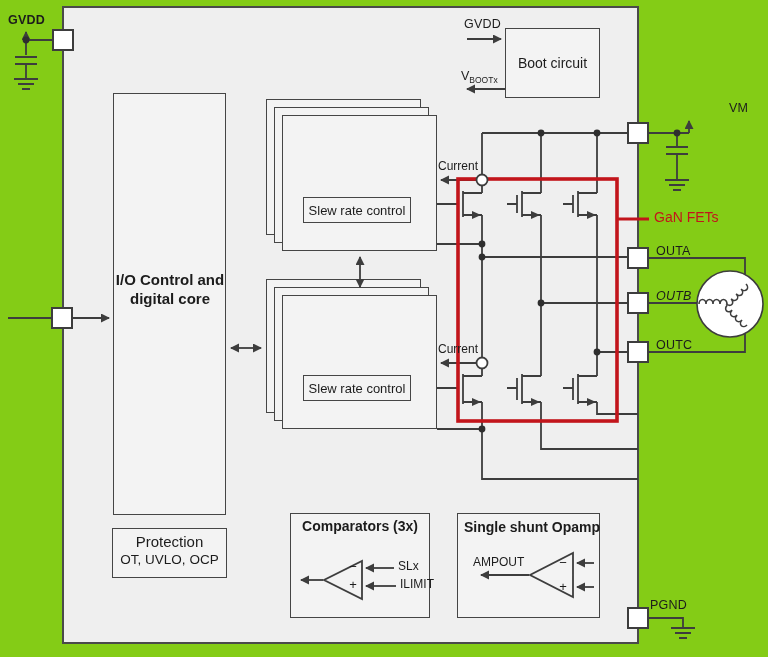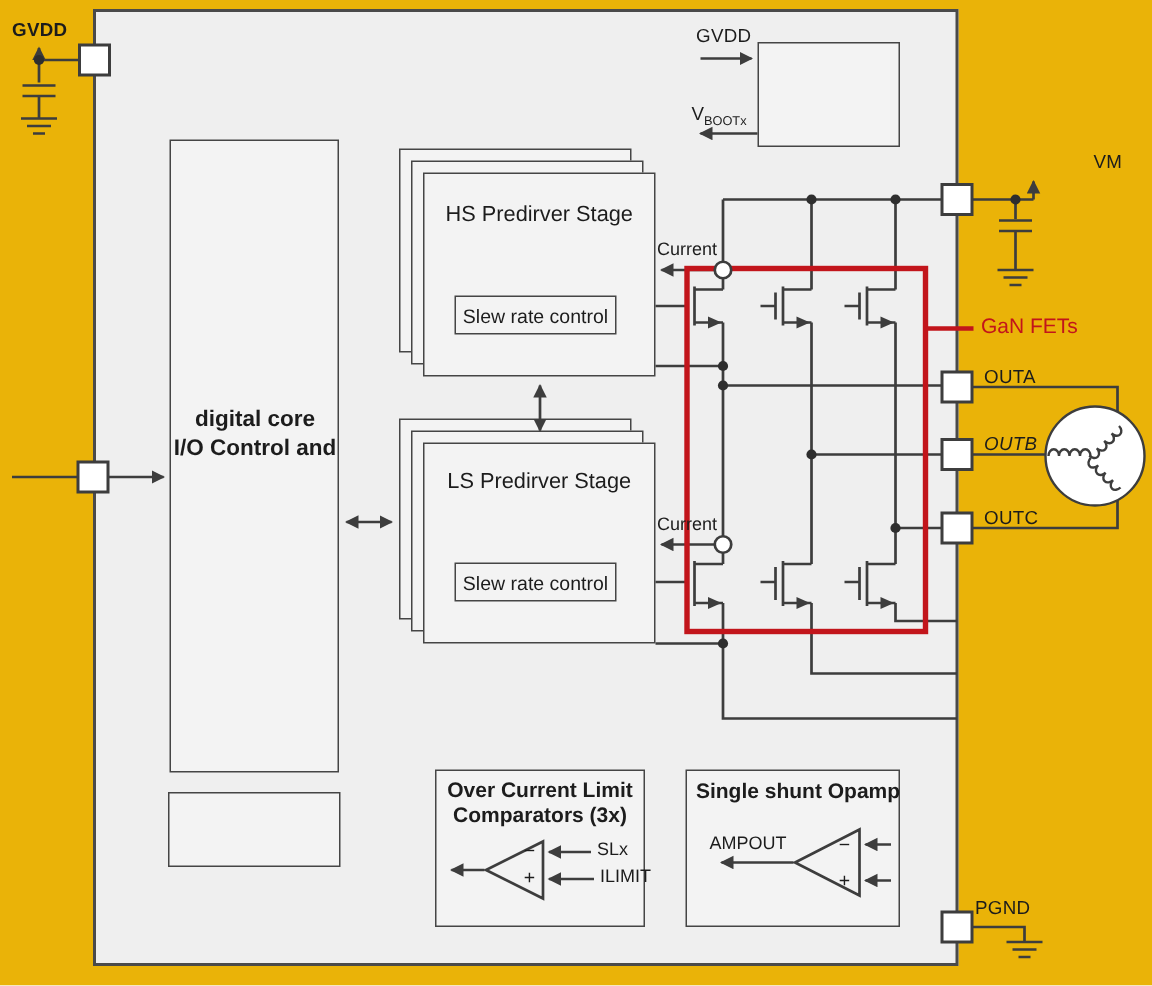--- a/index.html
+++ b/index.html
@@ -1,16 +1,16 @@
 <!DOCTYPE html>
 <html><head>
 <meta charset="utf-8">
 <style>
   html,body{margin:0;padding:0;background:#ffffff;}
-  #canvas{position:relative;width:768px;height:657px;background:#eab308;overflow:hidden;
+  #canvas{position:relative;width:768px;height:657px;background:#84cc16;overflow:hidden;
           font-family:"Liberation Sans","DejaVu Sans",sans-serif;color:#1c1c1c;}
   .abs{position:absolute;}
   
   #chip{left:62px;top:6px;width:577px;height:638px;background:#efefef;border:2px solid #4a4a4a;box-sizing:border-box;}
   
   .box{position:absolute;background:#f3f3f3;border:1.8px solid #454545;box-sizing:border-box;}
   .lbl{position:absolute;white-space:nowrap;font-size:12.5px;line-height:1.1;}
   .pinlbl{font-size:12.5px;letter-spacing:.2px;}
   .title{font-weight:normal;}
   .ctr{display:flex;align-items:center;justify-content:center;text-align:center;}
@@ -205,35 +205,37 @@
   <div class="lbl pinlbl" style="left:681px;top:102px;margin-left:48px;">VM</div>
   <div class="lbl pinlbl" style="left:656px;top:245px;">OUTA</div>
   <div class="lbl pinlbl" style="left:656px;top:290px;font-style:italic;">OUTB</div>
   <div class="lbl pinlbl" style="left:656px;top:339px;">OUTC</div>
   <div class="lbl pinlbl" style="left:650px;top:599px;">PGND</div>
   <div class="lbl red title" style="left:654px;top:210px;font-size:14px;">GaN FETs</div>
 
   <div class="lbl" style="left:438px;top:160px;font-size:12px;">Current</div>
   <div class="lbl" style="left:438px;top:343px;font-size:12px;">Current</div>
 
+  <div class="abs ctr" style="left:505px;top:28px;width:95px;height:70px;font-size:14px;">Boot circuit</div>
 
   <div class="abs" style="left:113px;top:270px;width:114px;text-align:center;font-size:15px;font-weight:bold;line-height:19px;">
+    <div>I/O Control and</div>
     <div>digital core</div>
-    <div>I/O Control and</div>
   </div>
 
-  <div class="abs" style="left:282px;top:135px;width:155px;text-align:center;font-size:14.5px;">HS Predirver Stage</div>
   <div class="abs ctr" style="left:303px;top:197px;width:108px;height:26px;font-size:13px;">Slew rate control</div>
 
-  <div class="abs" style="left:282px;top:313px;width:155px;text-align:center;font-size:14.5px;">LS Predirver Stage</div>
   <div class="abs ctr" style="left:303px;top:375px;width:108px;height:26px;font-size:13px;">Slew rate control</div>
 
+  <div class="abs" style="left:112px;top:533px;width:115px;text-align:center;">
+    <div class="title" style="font-size:15px;">Protection</div>
+    <div style="font-size:13.5px;margin-top:2px;">OT, UVLO, OCP</div>
+  </div>
 
   <div class="abs" style="left:290px;top:518px;width:140px;text-align:center;font-weight:bold;font-size:14px;line-height:17px;">
-    <div>Over Current Limit</div>
     <div>Comparators (3x)</div>
   </div>
   <div class="lbl" style="left:398px;top:560px;font-size:12px;">SLx</div>
   <div class="lbl" style="left:400px;top:578px;font-size:12px;">ILIMIT</div>
   <div class="lbl" style="left:346px;top:560px;width:14px;text-align:center;font-size:13px;">−</div>
   <div class="lbl" style="left:346px;top:578px;width:14px;text-align:center;font-size:13px;">+</div>
 
   <div class="abs" style="left:457px;top:519px;width:150px;text-align:center;font-weight:bold;font-size:14px;">Single shunt Opamp</div>
   <div class="lbl" style="left:473px;top:556px;font-size:12px;">AMPOUT</div>
   <div class="lbl" style="left:556px;top:556px;width:14px;text-align:center;font-size:13px;">−</div>

